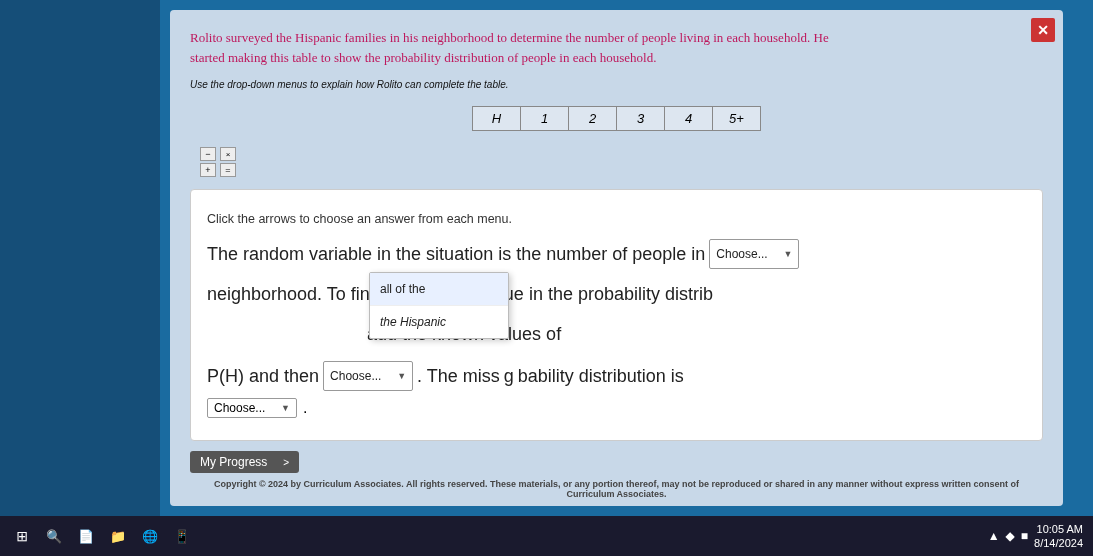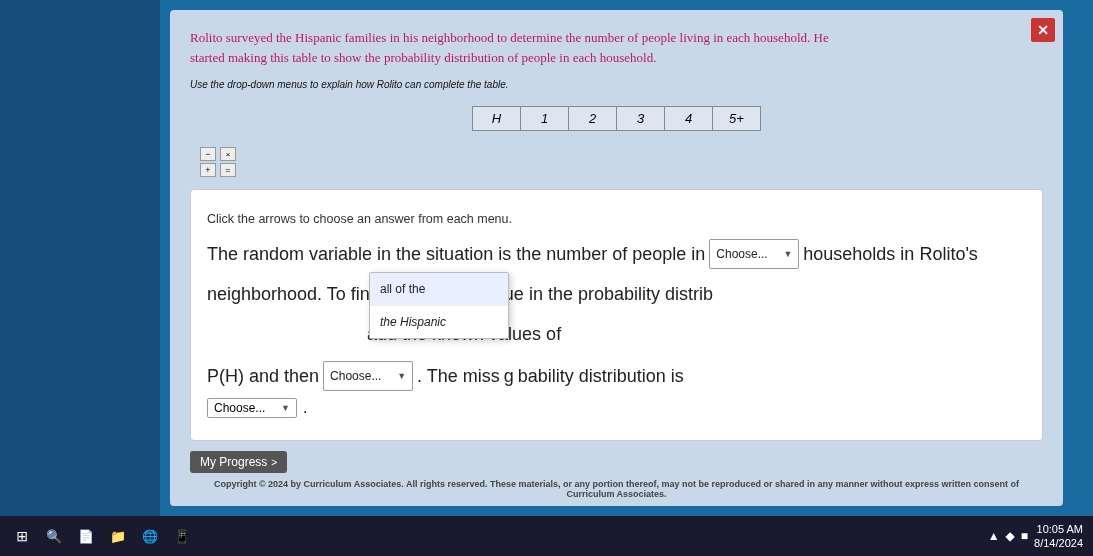--- a/index.html
+++ b/index.html
@@ -239,21 +239,21 @@
       left: 180px;
       background: #555;
       color: white;
       font-size: 12px;
       padding: 4px 10px;
       border: none;
       border-radius: 3px;
       cursor: pointer;
       display: flex;
       align-items: center;
-      gap: 4px;
+      gap: 16px;
     }
     .my-progress-btn .chevron {
       font-size: 10px;
     }
 
     
     .scroll-area {
       position: absolute;
       right: 0;
       top: 0;
@@ -321,21 +321,20 @@
 
     <div class="answer-section">
       <p class="answer-title">Click the arrows to choose an answer from each menu.</p>
 
       <div class="answer-line">
         <span class="text-segment">The random variable in the situation is the number of people in</span>
         <div class="dropdown-inline">
           <span>Choose...</span>
           <span class="arrow">▼</span>
         </div>
-        <span class="text-segment">households in Rolito's</span>
       </div>
 
       <div style="position:relative; display:flex; align-items:flex-start; gap:0;">
         <div class="answer-line" style="flex-wrap:wrap; align-items:center; gap:4px;">
           <span class="text-segment">neighborhood. To find the missing value in the probability distrib</span>
 
           <div class="dropdown-popup" style="position:absolute; left:162px; top:-4px; z-index:50;">
             <div class="popup-item highlighted">all of the</div>
             <div class="popup-item">the Hispanic</div>
           </div>

